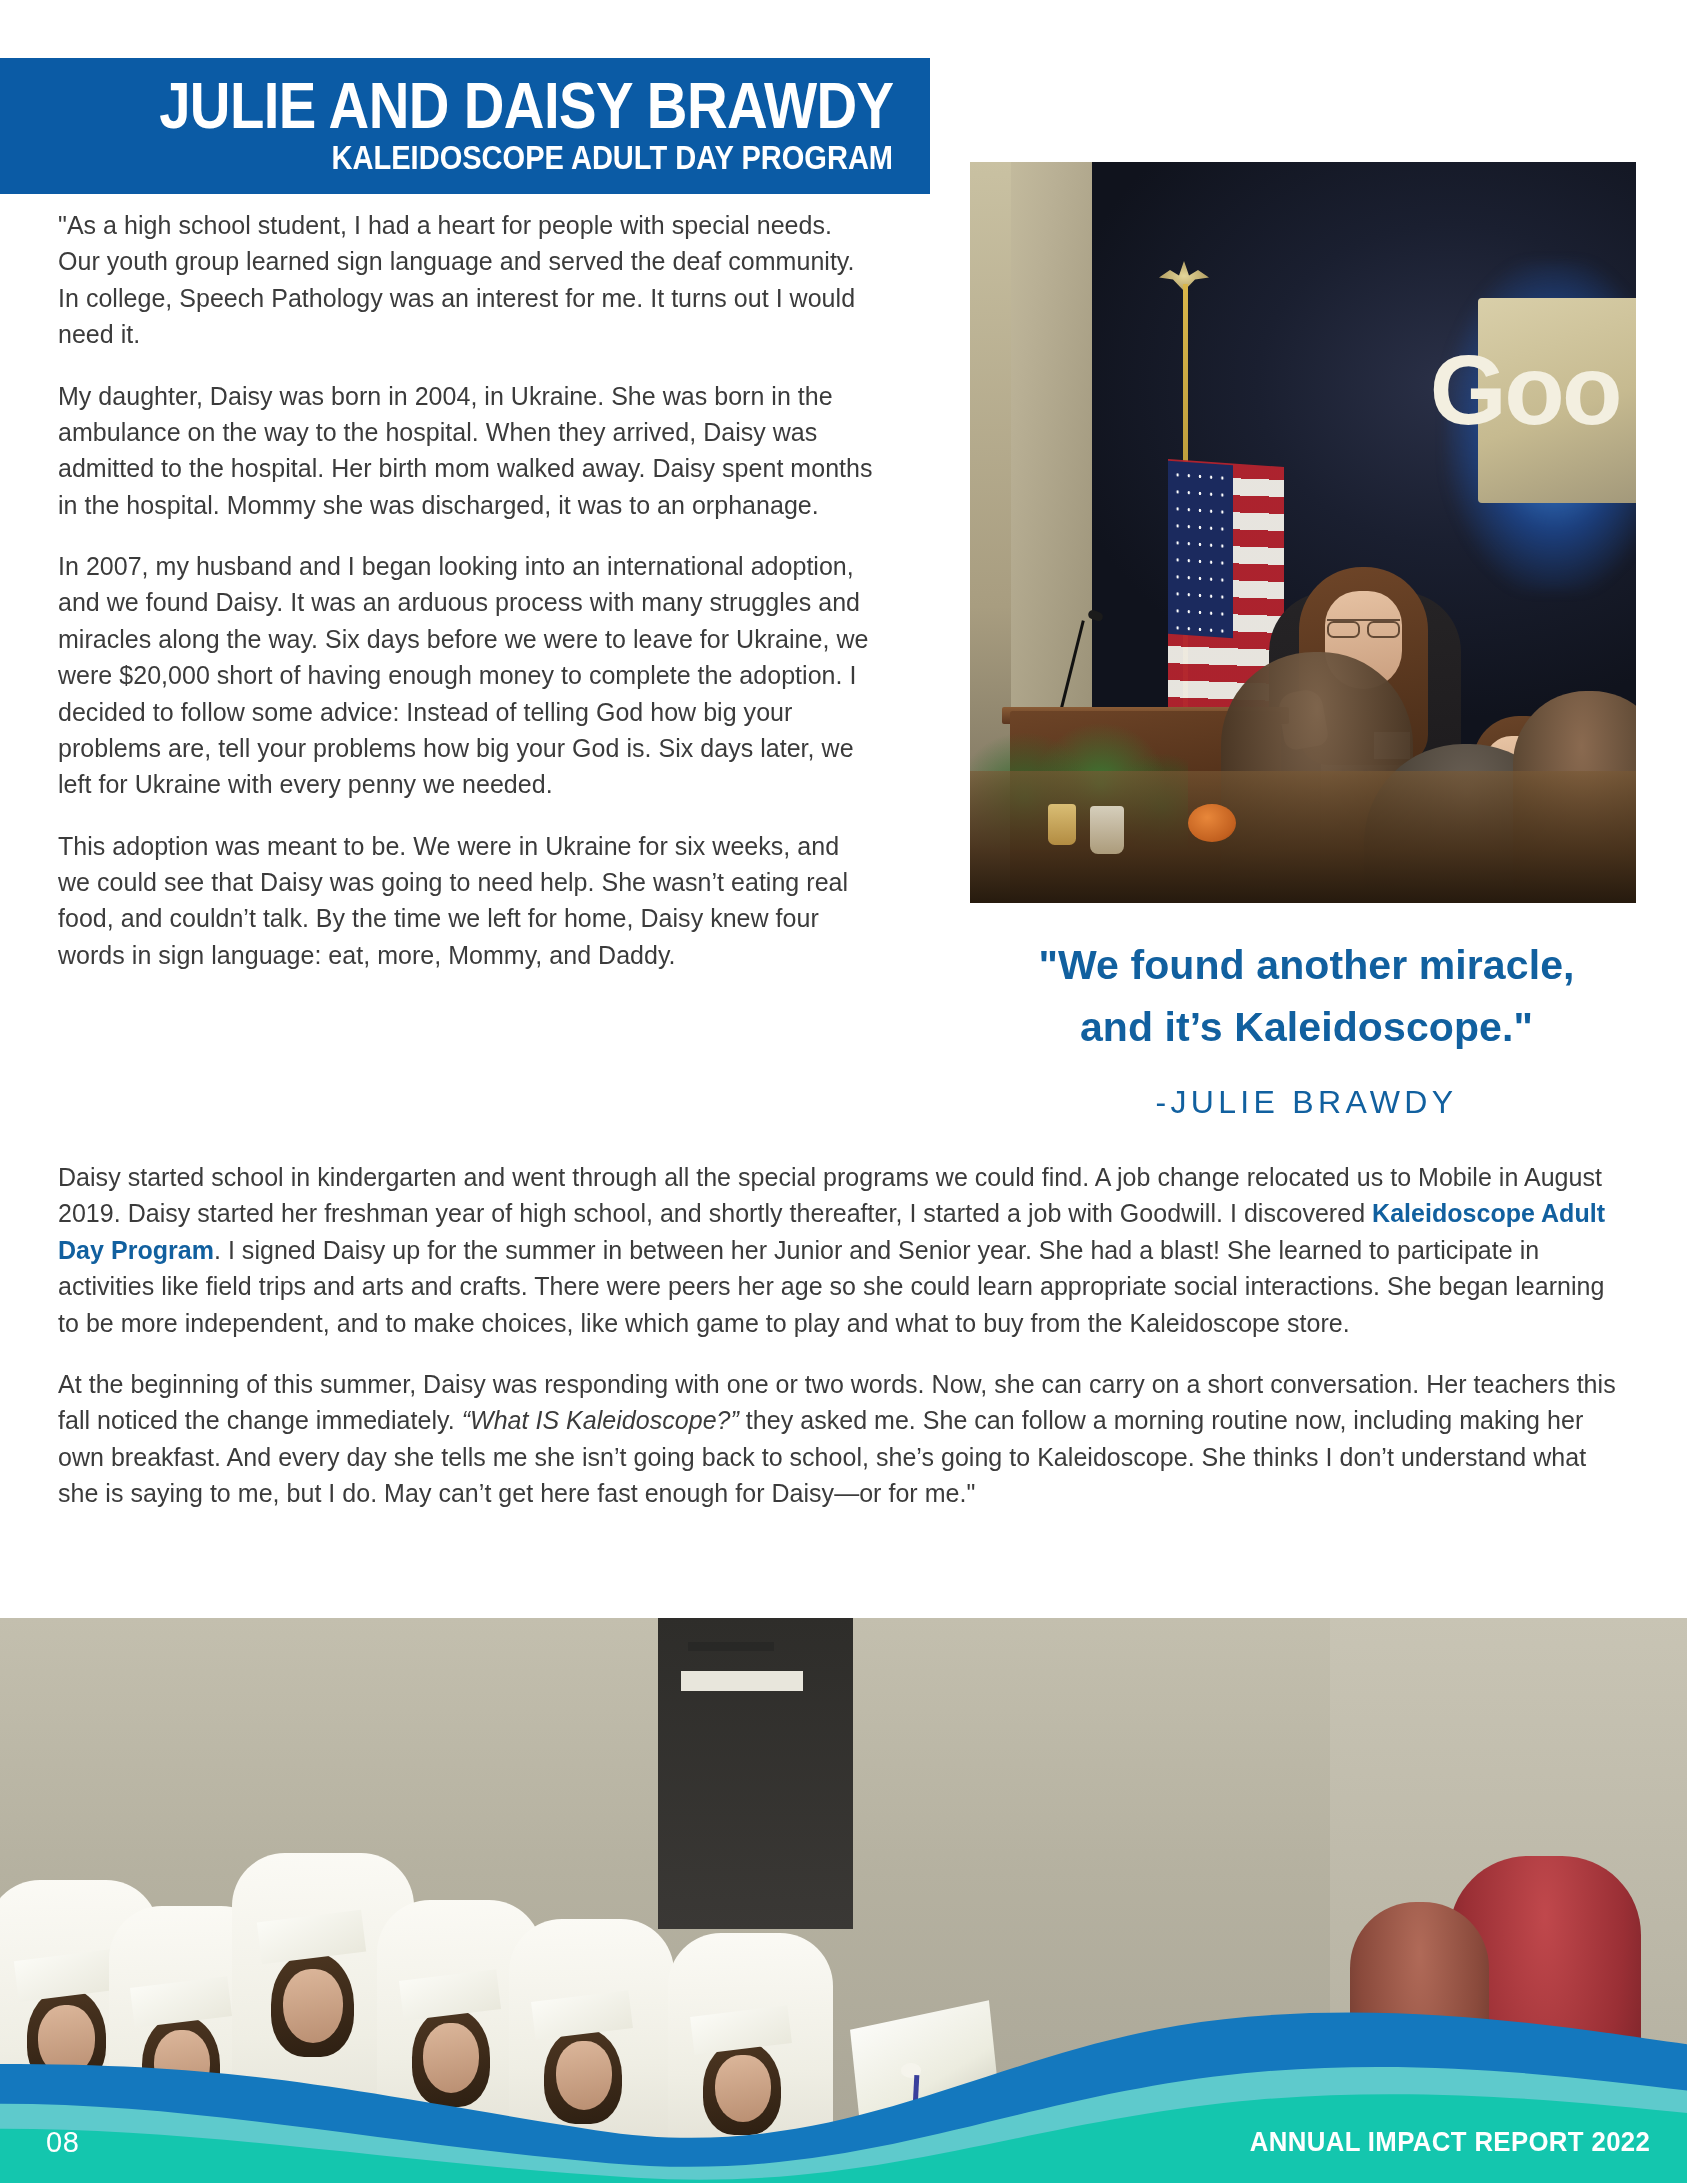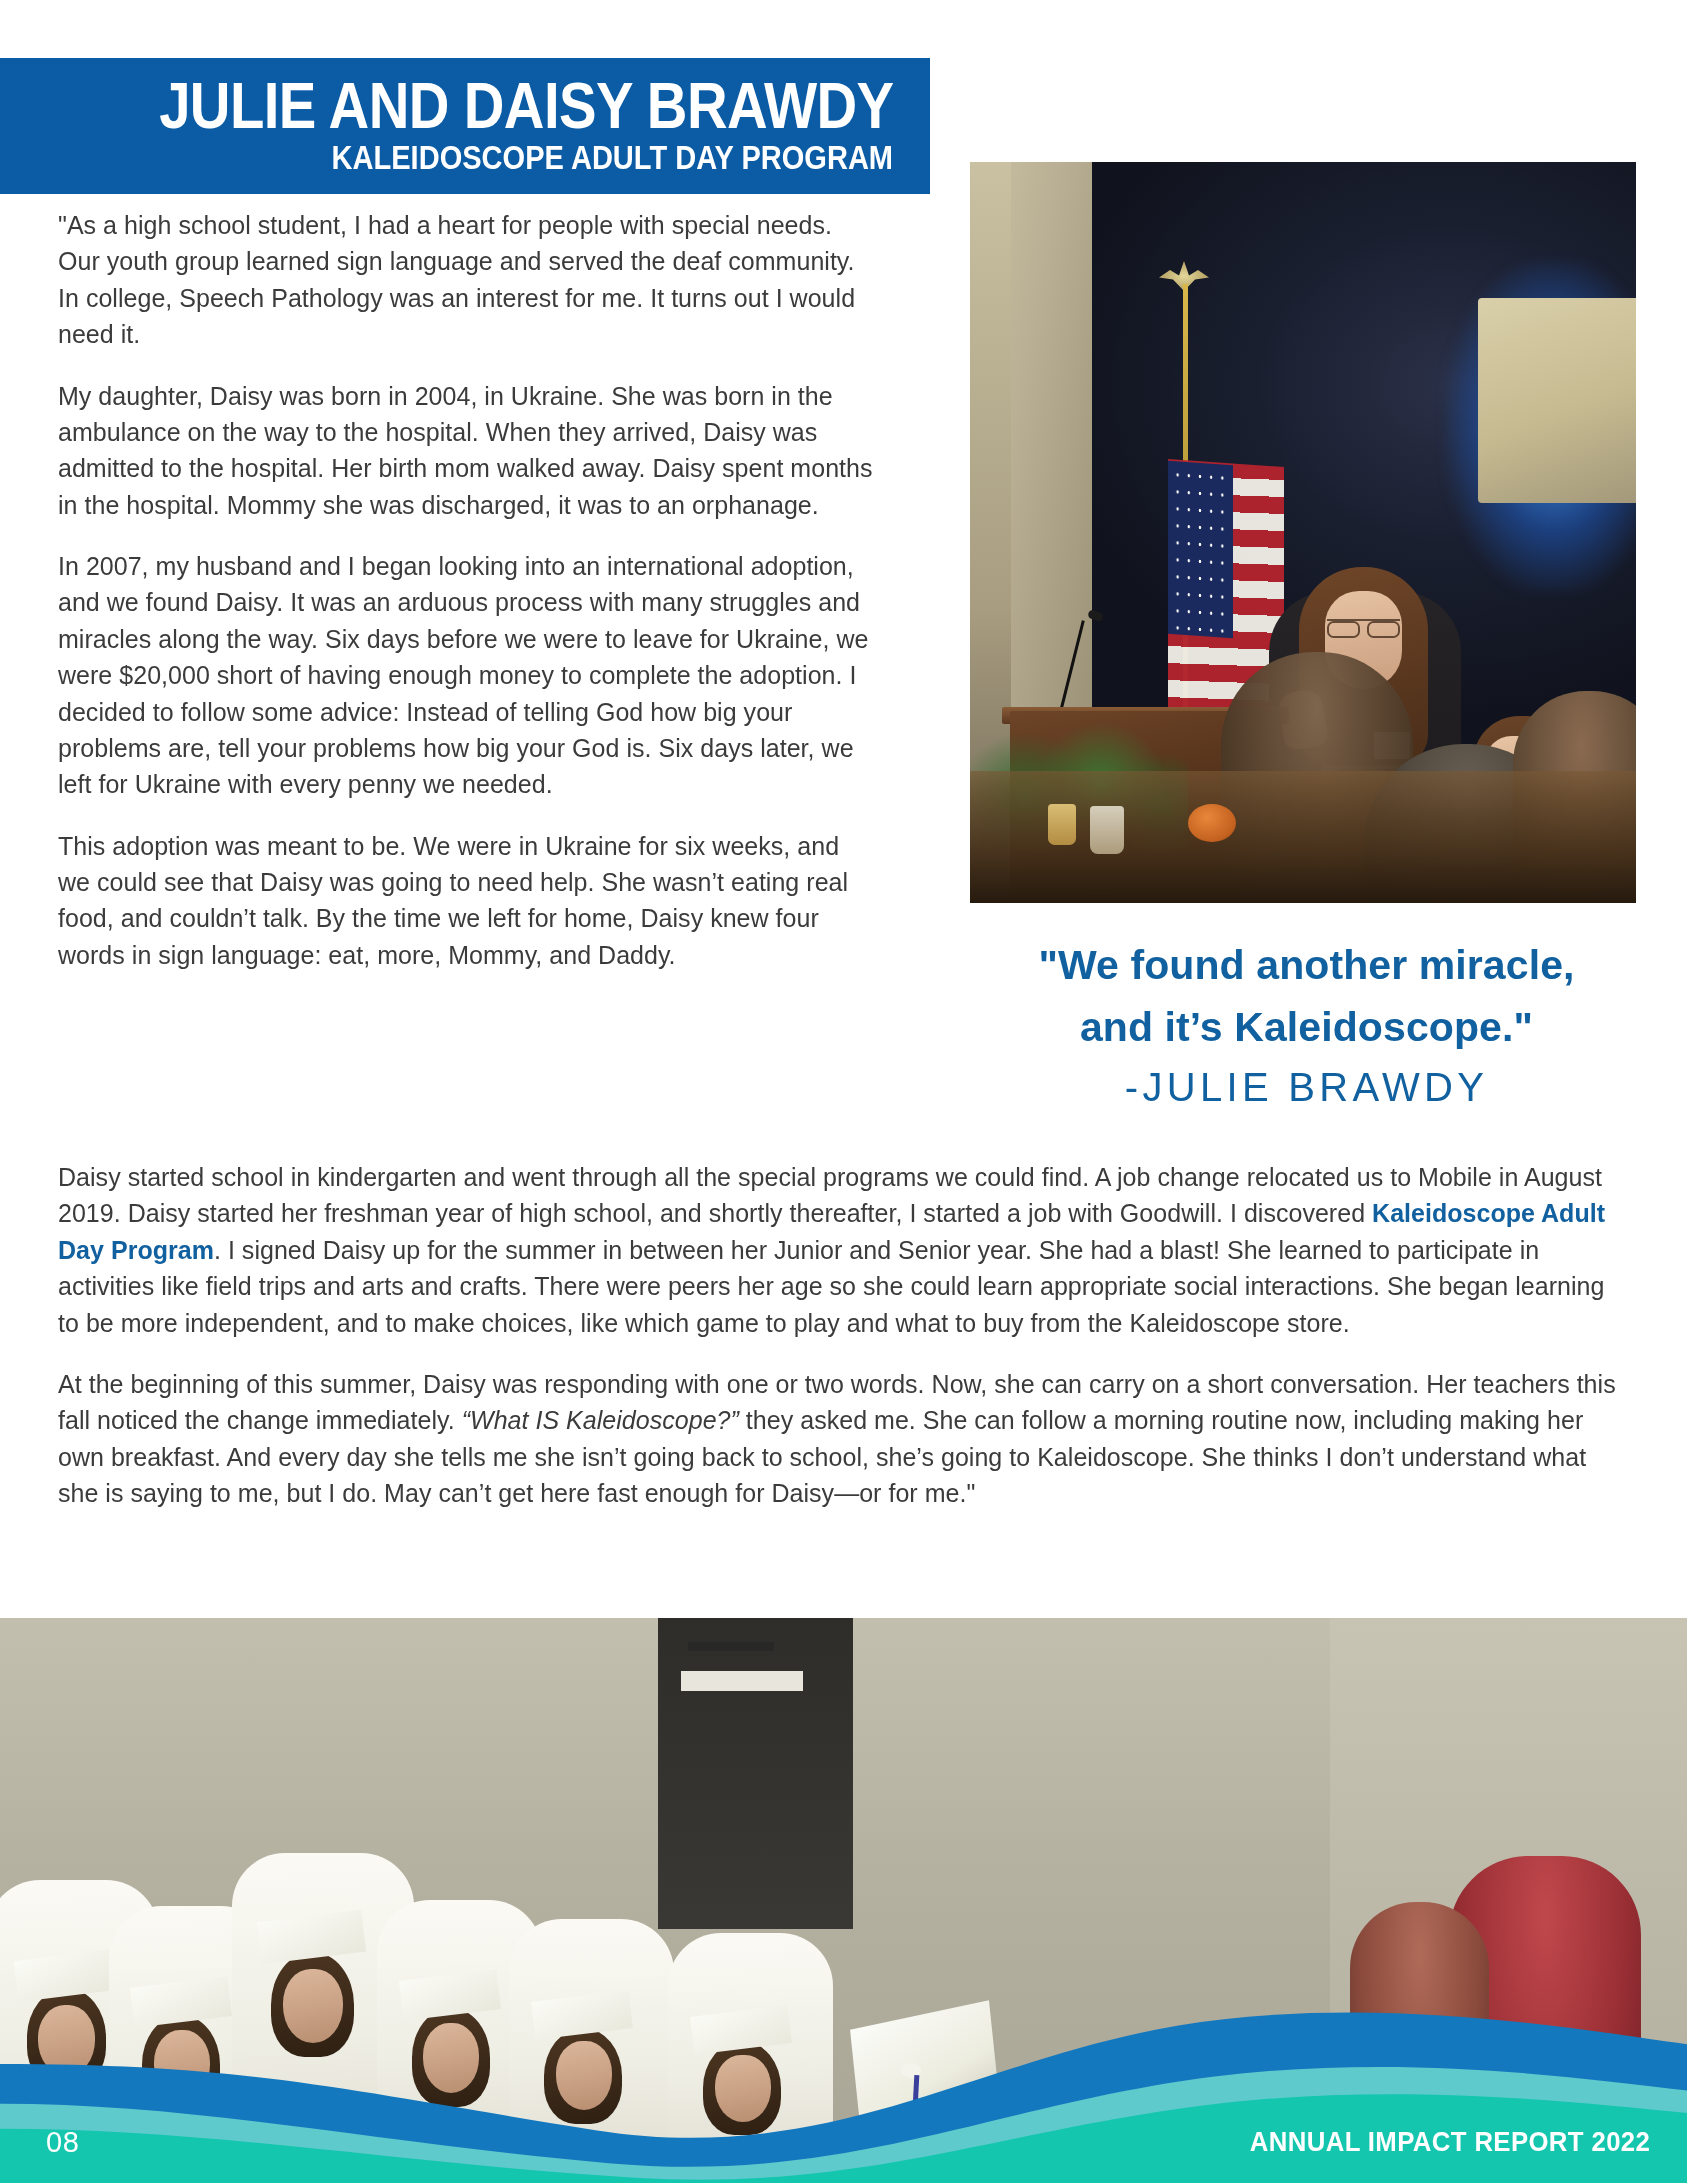--- a/index.html
+++ b/index.html
@@ -302,23 +302,23 @@
   }
   .pullquote {
     font-family: "Liberation Sans Narrow", "Liberation Sans", sans-serif;
     font-weight: bold;
     font-size: 41px;
     line-height: 1.52;
     color: #11609f;
     letter-spacing: 0.1px;
   }
   .pullquote-attrib {
-    margin-top: 6px;
+    margin-top: 26px;
     font-family: "Liberation Sans Narrow", "Liberation Sans", sans-serif;
-    font-size: 40px;
+    font-size: 32px;
     color: #11609f;
     letter-spacing: 4.3px;
     line-height: 1.1;
   }
 
   
   .wide-col {
     position: absolute;
     left: 58px;
     top: 1159px;
@@ -484,20 +484,21 @@
   <div class="header-subtitle">KALEIDOSCOPE ADULT DAY PROGRAM</div>
 </div>
 
 <div class="top-photo">
   <div class="tp-inner">
     <div class="tp-curtain"></div>
     <div class="tp-wall"></div>
     <div class="tp-wall2"></div>
     <div class="tp-logo-glow"></div>
     <div class="tp-logo-plate"></div>
+    <div class="tp-logo-g">Goo</div>
     <div class="tp-eagle"></div>
     <div class="tp-flagpole"></div>
     <div class="tp-flag"></div>
     <div class="tp-flag-canton"></div>
     <div class="tp-flag-stars"></div>
     <div class="tp-mic"></div>
     <div class="tp-mic-head"></div>
     <div class="tp-w-body"></div>
     <div class="tp-w-dress"></div>
     <div class="tp-w-hair"></div>

